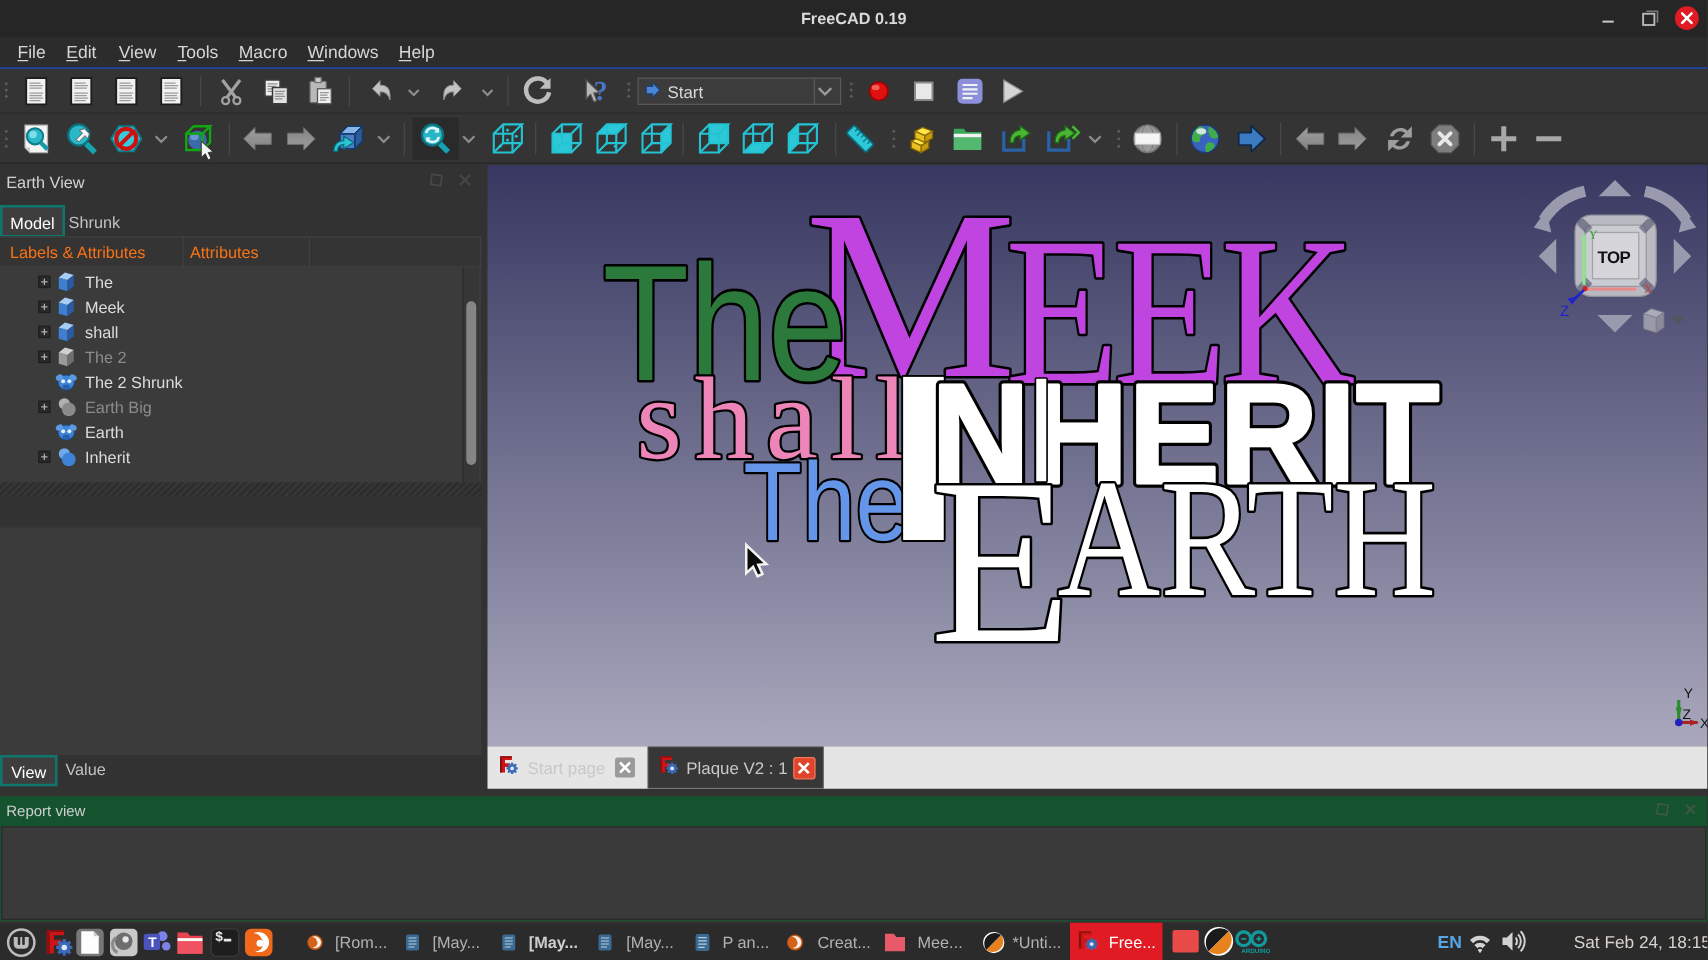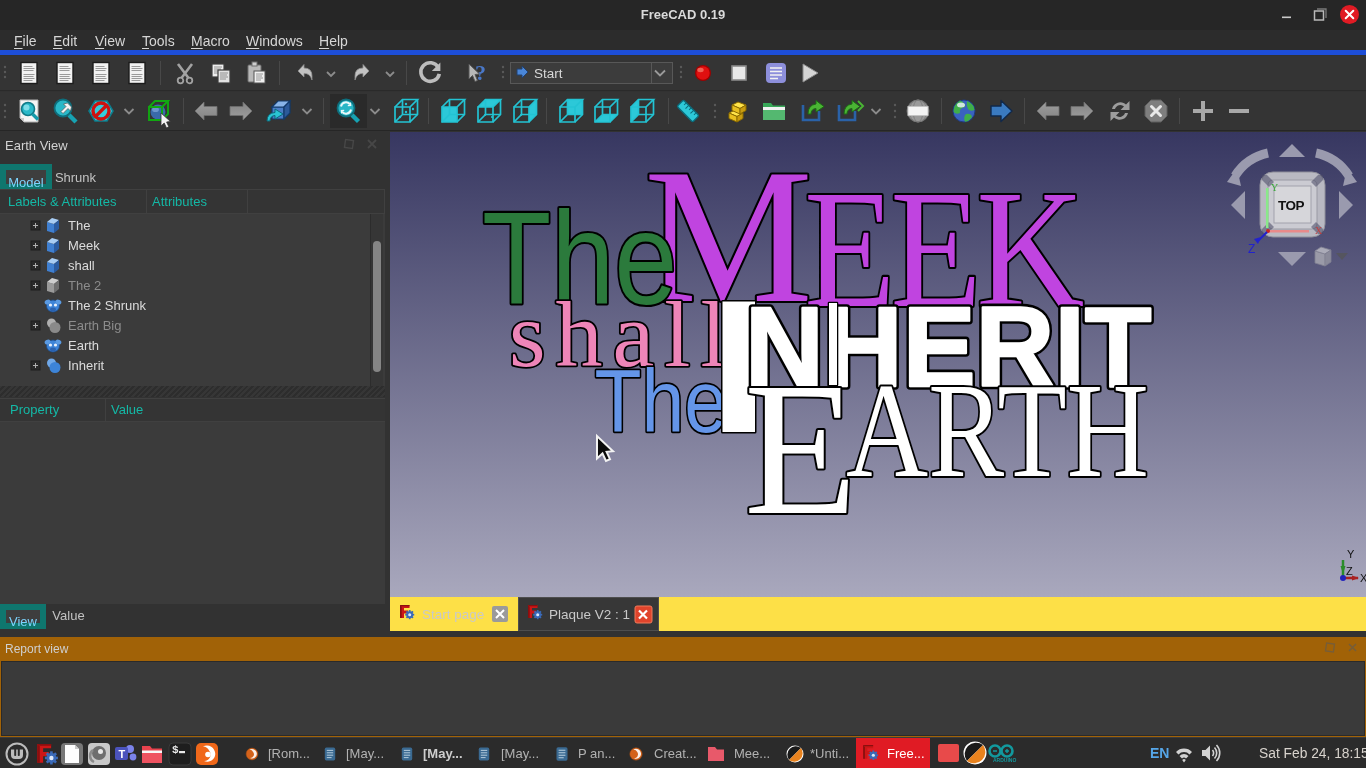--- a/index.html
+++ b/index.html
@@ -6,42 +6,42 @@
   html,body { width:1366px; height:768px; overflow:hidden; background:#323232;
     font-family:"Liberation Sans", sans-serif; }
   .abs { position:absolute; }
   #stage { position:relative; width:1366px; height:768px; }
   
   #titlebar { left:0; top:0; width:1366px; height:30px; background:#262626; }
   #title-text { width:100%; text-align:center; line-height:30px; color:#dadada;
     font-size:13px; font-weight:bold; }
   
   #menubar { left:0; top:30px; width:1366px; height:25px; background:#2c2c2c;
-    border-bottom:5px solid #1d4ed8; color:#d6d6d6; font-size:14px; }
+    border-bottom:1px solid #1d4ed8; color:#d6d6d6; font-size:14px; }
   #menubar span.mi { position:absolute; top:3px; }
   #menubar u { text-decoration:underline; text-underline-offset:2px; }
   
   #tb1 { left:0; top:56px; width:1366px; height:35px; background:#343434;
     border-bottom:1px solid #2a2a2a; }
   #tb2 { left:0; top:92px; width:1366px; height:39px; background:#343434;
     border-bottom:1px solid #262626; }
   
   #dock { left:0; top:131px; width:390px; height:506px; background:#323232; }
   .panel-title { color:#d2d2d2; font-size:13px; }
   .tab { position:absolute; font-size:13px; color:#c2c2c2; text-align:center; }
-  .tab.active { background:#3e3e3e; color:#7dd3fc; border:6px solid #0f766e; }
-  .hdr { position:absolute; background:#343434; color:#14b8a6; font-size:13px; }
+  .tab.active { background:#3e3e3e; color:#ffffff; border:2px solid #0f766e; }
+  .hdr { position:absolute; background:#343434; color:#f97316; font-size:13px; }
   .treebg { position:absolute; background:#3b3b3b; }
   
   #viewport { left:390px; top:132px; width:976px; height:465px;
     background:linear-gradient(#373761,#a9a8bd); }
   
-  #mditabs { left:390px; top:597px; width:976px; height:34px; background:#fde047; }
+  #mditabs { left:390px; top:597px; width:976px; height:34px; background:#e5e5e5; }
   
-  #report { left:0; top:637px; width:1366px; height:100px; background:#a16207; }
+  #report { left:0; top:637px; width:1366px; height:100px; background:#14532d; }
   #report-content { position:absolute; left:1px; top:24px; width:1364px; height:75px;
     background:#3a3a3a; border:1px solid #2a2a2a; }
   
   #taskbar { left:0; top:737px; width:1366px; height:31px; background:#2b2b2b;
     border-top:1px solid #3c3c3c; }
 </style>
 </head>
 <body>
 <div id="stage">
   <div class="abs" id="titlebar">
@@ -460,25 +460,20 @@
         <use href="#sheep" x="46" y="123"></use> 
           <text x="68" y="136">Earth</text>
         <use href="#plusbox" x="31" y="147"></use>
           <use href="#circb" x="46" y="143"></use>
           <text x="68" y="156">Inherit</text>
       </g>
     </svg>
 
     <div class="abs" style="left:0;top:255px;width:385px;height:11px;background:repeating-linear-gradient(135deg,#363636 0 2px,#2d2d2d 2px 4px)"></div>
 
-    <div class="abs hdr" style="left:0px;top:267px;width:385px;height:24px;border-top:1px solid #404040;border-bottom:1px solid #404040">
-      <span style="position:absolute;left:10px;top:3px">Property</span>
-      <span style="position:absolute;left:111px;top:3px">Value</span>
-      <span style="position:absolute;left:105px;top:0;width:1px;height:24px;background:#404040"></span>
-    </div>
     <div class="abs treebg" style="left:0px;top:291px;width:385px;height:182px"></div>
     <div class="abs tab active" style="left:0px;top:473px;width:46px;height:25px;line-height:24px">View</div>
     <div class="abs tab" style="left:47px;top:473px;width:43px;height:24px;line-height:23px">Value</div>
   </div>
   <div class="abs" id="viewport">
   <svg width="976" height="465" viewBox="0 1 976 465" font-family="Liberation Serif, serif">
 
     <g paint-order="stroke" stroke="#000" stroke-width="4.2" stroke-linejoin="round">
 
       <text x="0" y="0" transform="translate(254,169.5) scale(0.984,1)" font-size="193" fill="#c044e0">M</text>

